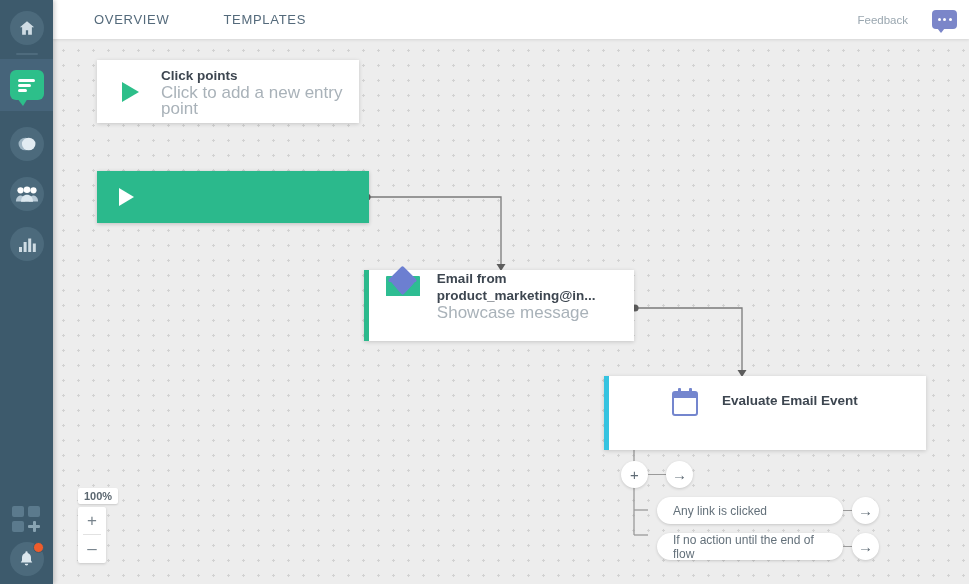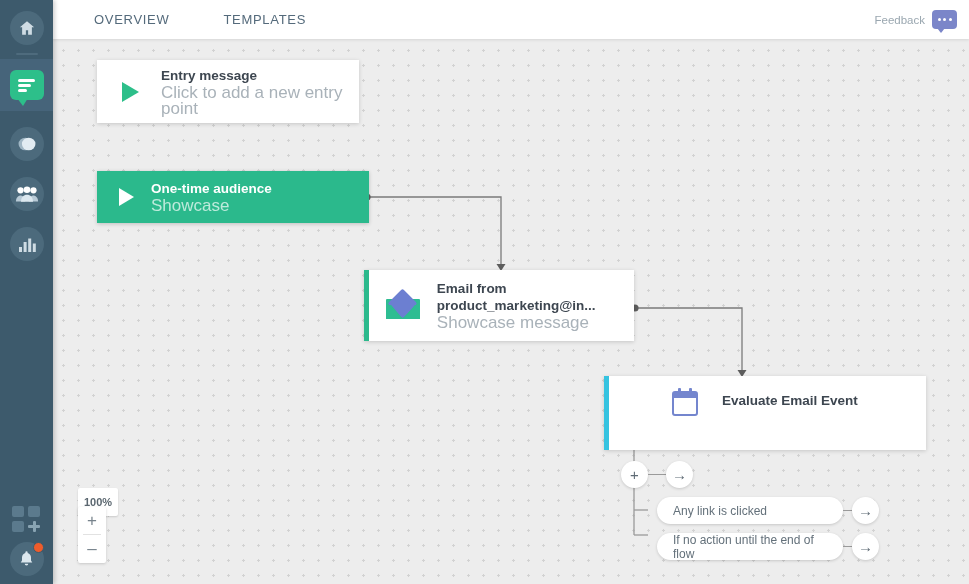--- a/index.html
+++ b/index.html
@@ -64,21 +64,21 @@
     display:flex;align-items:center;
     box-shadow:0 1px 3px rgba(0,0,0,.10);
     z-index:20;
   }
   .tabs{display:flex;align-items:center;}
   .tab{
     font-size:13px;letter-spacing:.7px;color:#546a7b;
     padding:0 14px;margin-left:26px;cursor:pointer;line-height:39px;
   }
   .tab:first-child{margin-left:27px;}
-  .top-right{margin-left:auto;display:flex;align-items:center;padding-right:12px;gap:7px;}
+  .top-right{margin-left:auto;display:flex;align-items:center;padding-right:12px;gap:24px;}
   .feedback{font-size:11.5px;color:#9aa7b0;cursor:pointer;}
   .fb-icon{
     width:25px;height:19px;background:#7b86c9;border-radius:4px;
     display:flex;align-items:center;justify-content:center;gap:2.5px;
     position:relative;cursor:pointer;
   }
   .fb-icon i{width:3px;height:3px;border-radius:50%;background:#fff;display:block;}
   .fb-icon:after{
     content:"";position:absolute;left:5px;bottom:-4px;width:0;height:0;
     border-left:4px solid transparent;border-right:4px solid transparent;
@@ -116,21 +116,21 @@
   .node-sub.lite{color:#bdeadb;}
 
   
   #audience-node{
     left:44px;top:132px;width:272px;height:52px;background:#2bb98c;
     display:flex;align-items:center;box-shadow:0 1px 4px rgba(0,0,0,.2);
   }
   #audience-node .node-text{margin-left:17px;}
 
   
-  #email-node{left:311px;top:231px;width:270px;height:71px;display:flex;align-items:center;}
+  #email-node{left:311px;top:231px;width:270px;height:71px;display:flex;align-items:flex-start;}
   .accent{position:absolute;left:0;top:0;bottom:0;width:5px;}
   .accent.green{background:#2bb98c;}
   .accent.cyan{background:#35c3e0;}
   .env{position:relative;width:34px;height:26px;margin-left:22px;}
   .env .body{
     position:absolute;left:0;bottom:0;width:34px;height:20px;background:#2ebd92;
     border-radius:1px;
   }
   .env .diamond{
     position:absolute;left:6px;top:0;width:21px;height:21px;background:#6c7fd1;
@@ -171,21 +171,21 @@
     width:27px;height:27px;border-radius:50%;background:#fff;
     box-shadow:0 1px 3px rgba(0,0,0,.16);
     display:flex;align-items:center;justify-content:center;cursor:pointer;
     color:#5f6b75;font-size:15px;flex:none;
   }
   .stub{width:9px;height:1px;background:#9a9a9a;flex:none;}
 
   
   .zoom-label{
     position:absolute;left:25px;top:449px;background:#fff;border-radius:2px;
-    font-size:11px;color:#5b6770;padding:8px 6px;box-shadow:0 1px 2px rgba(0,0,0,.15);
+    font-size:11px;color:#5b6770;padding:2px 6px;box-shadow:0 1px 2px rgba(0,0,0,.15);
     font-weight:bold;
   }
   .zoom-box{
     position:absolute;left:25px;top:468px;width:28px;background:#fff;border-radius:2px;
     box-shadow:0 1px 3px rgba(0,0,0,.16);
   }
   .zoom-btn{
     height:28px;display:flex;align-items:center;justify-content:center;
     cursor:pointer;color:#77838c;font-size:17px;position:relative;
   }
@@ -302,31 +302,27 @@
 
       <path d="M581 411 V496" stroke="#9a9a9a" stroke-width="1.3" fill="none"></path>
       <path d="M581 435 H595" stroke="#9a9a9a" stroke-width="1.3" fill="none"></path>
       <path d="M581 471 H595" stroke="#9a9a9a" stroke-width="1.3" fill="none"></path>
       <path d="M581 496 H595" stroke="#9a9a9a" stroke-width="1.3" fill="none"></path>
     </svg>
 
     <div class="node" id="entry-card">
       <div class="play-green"></div>
       <div class="node-text">
-        <div class="node-title">Entry message</div>
+        <div class="node-title">Click points</div>
         <div class="node-sub">Click to add a new entry point</div>
       </div>
     </div>
 
     <div class="node" id="audience-node">
       <div class="play-white"></div>
-      <div class="node-text">
-        <div class="node-title lite">One-time audience</div>
-        <div class="node-sub lite">Showcase</div>
-      </div>
     </div>
 
     <div class="node" id="email-node">
       <div class="accent green"></div>
       <div class="env">
         <div class="body"></div>
         <div class="diamond"></div>
         <div class="vcover"></div>
       </div>
       <div class="node-text">

